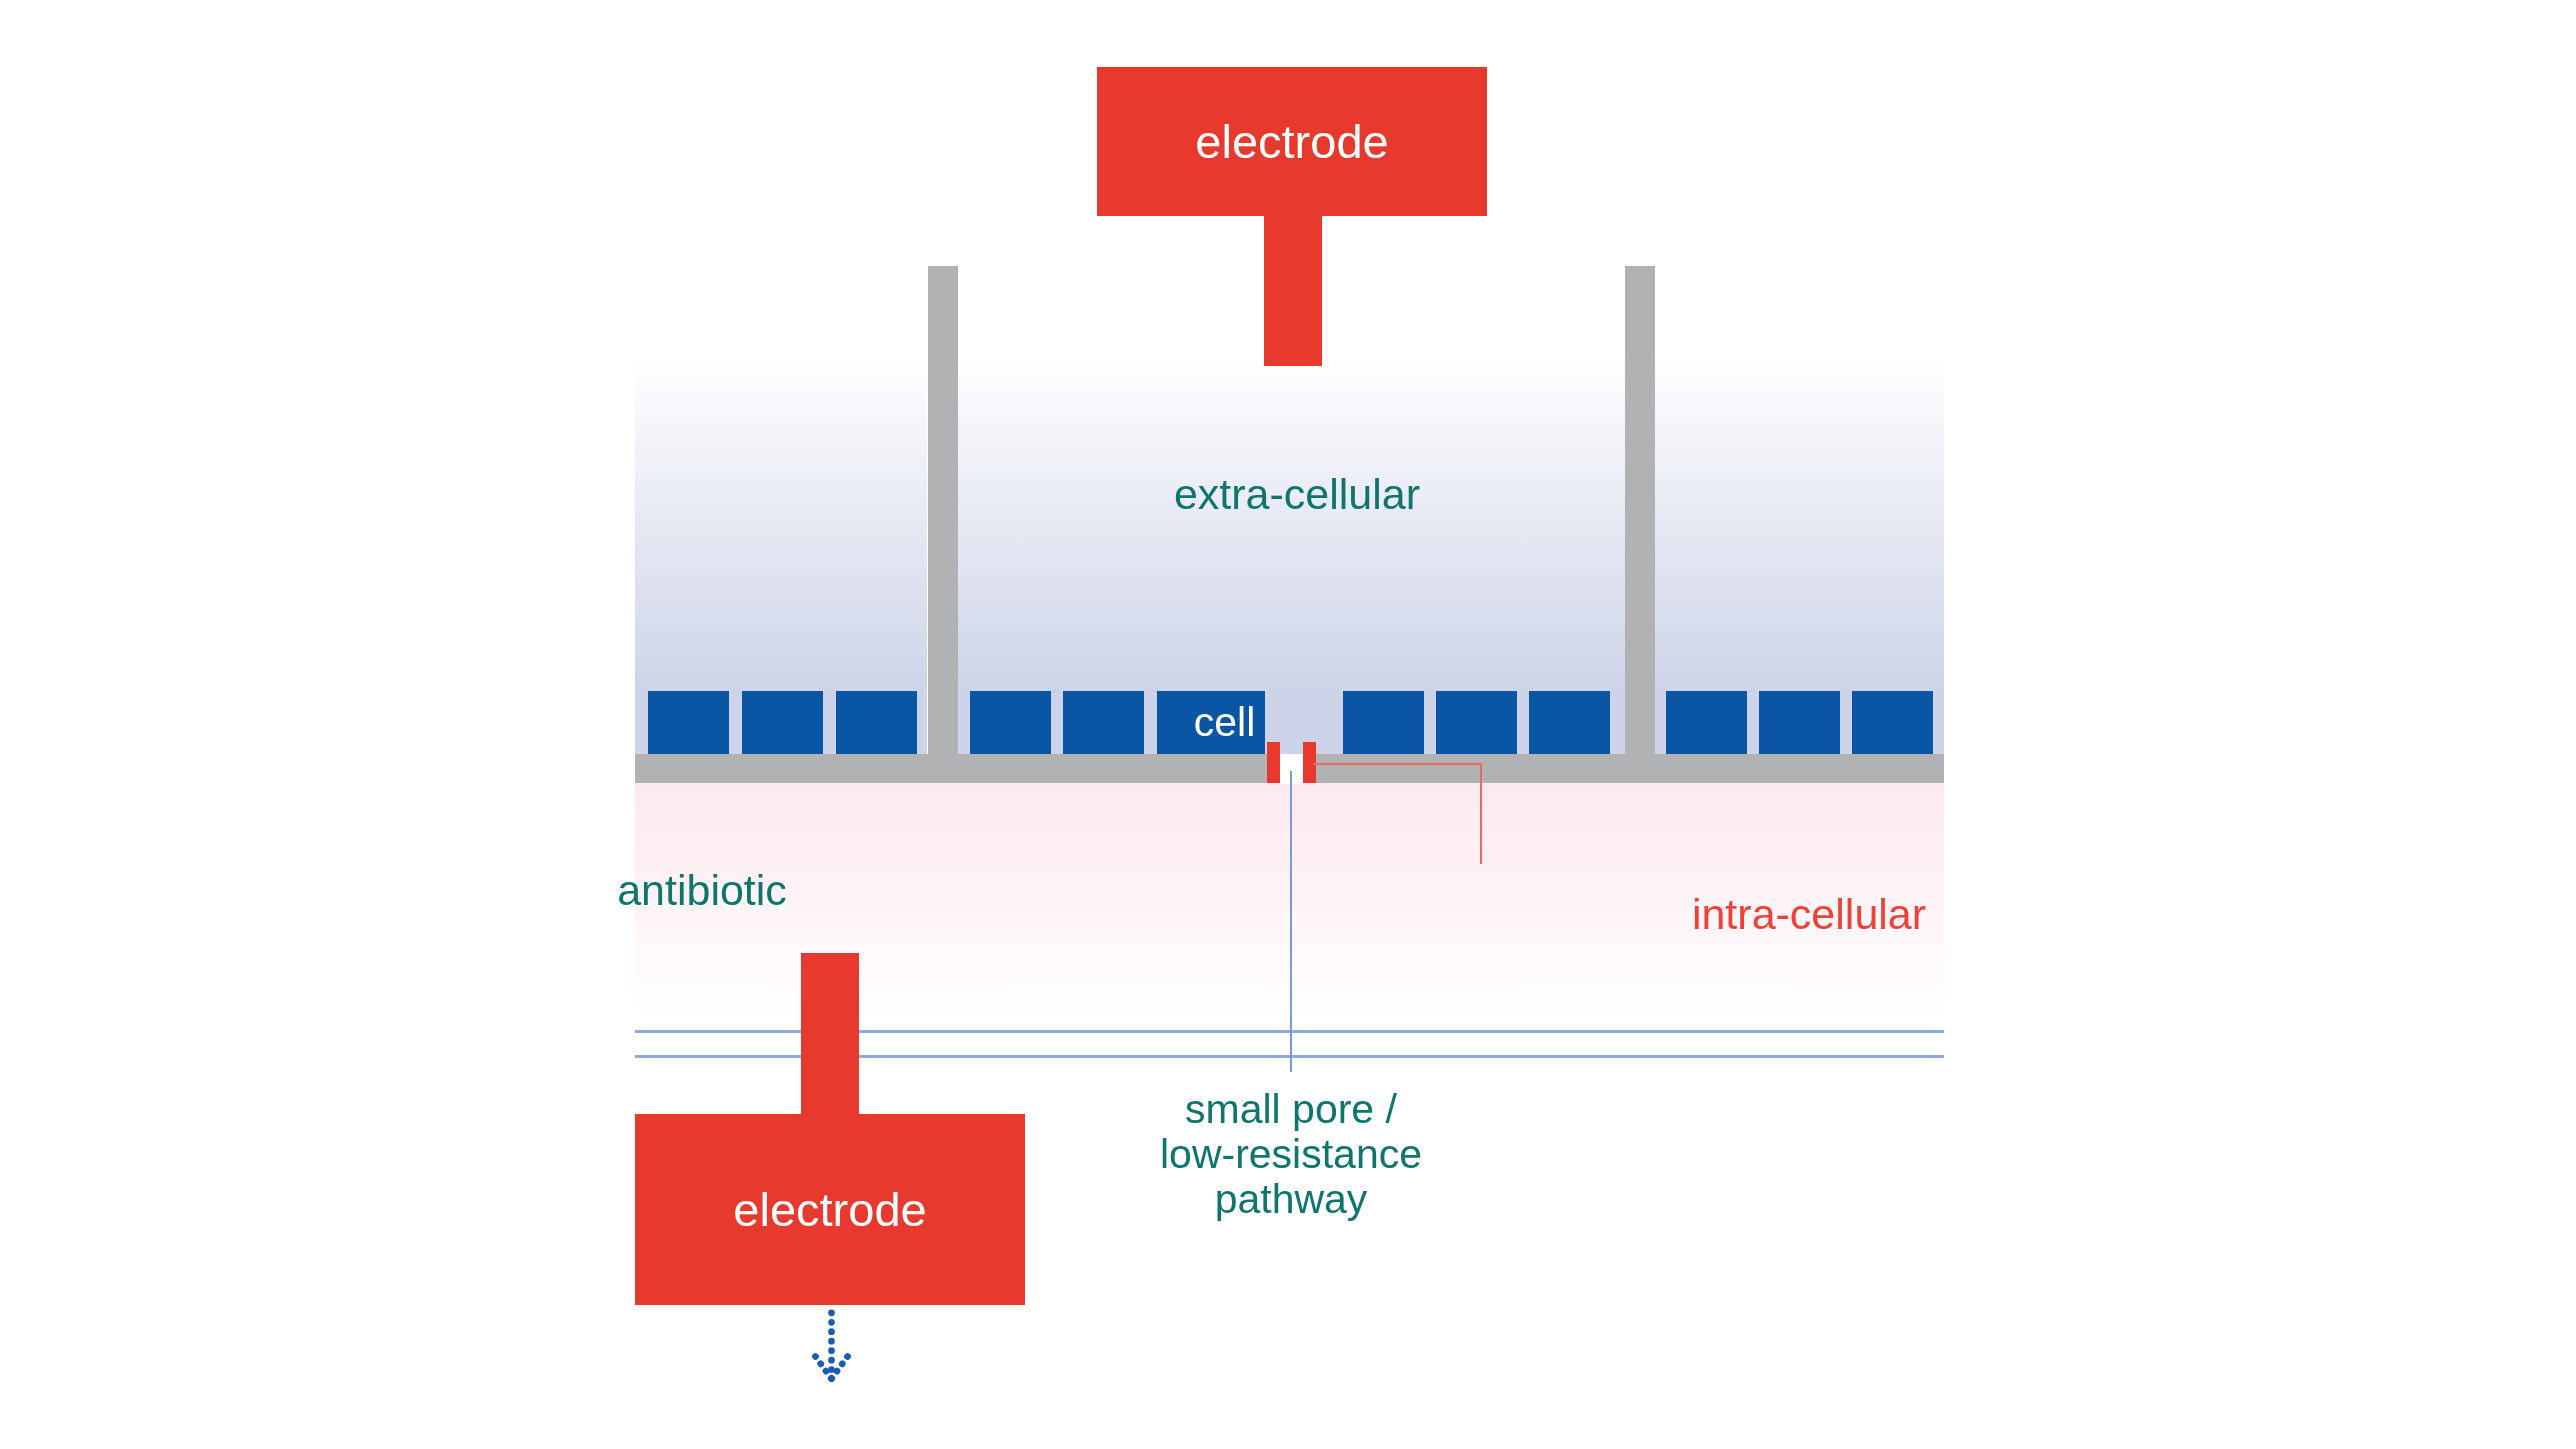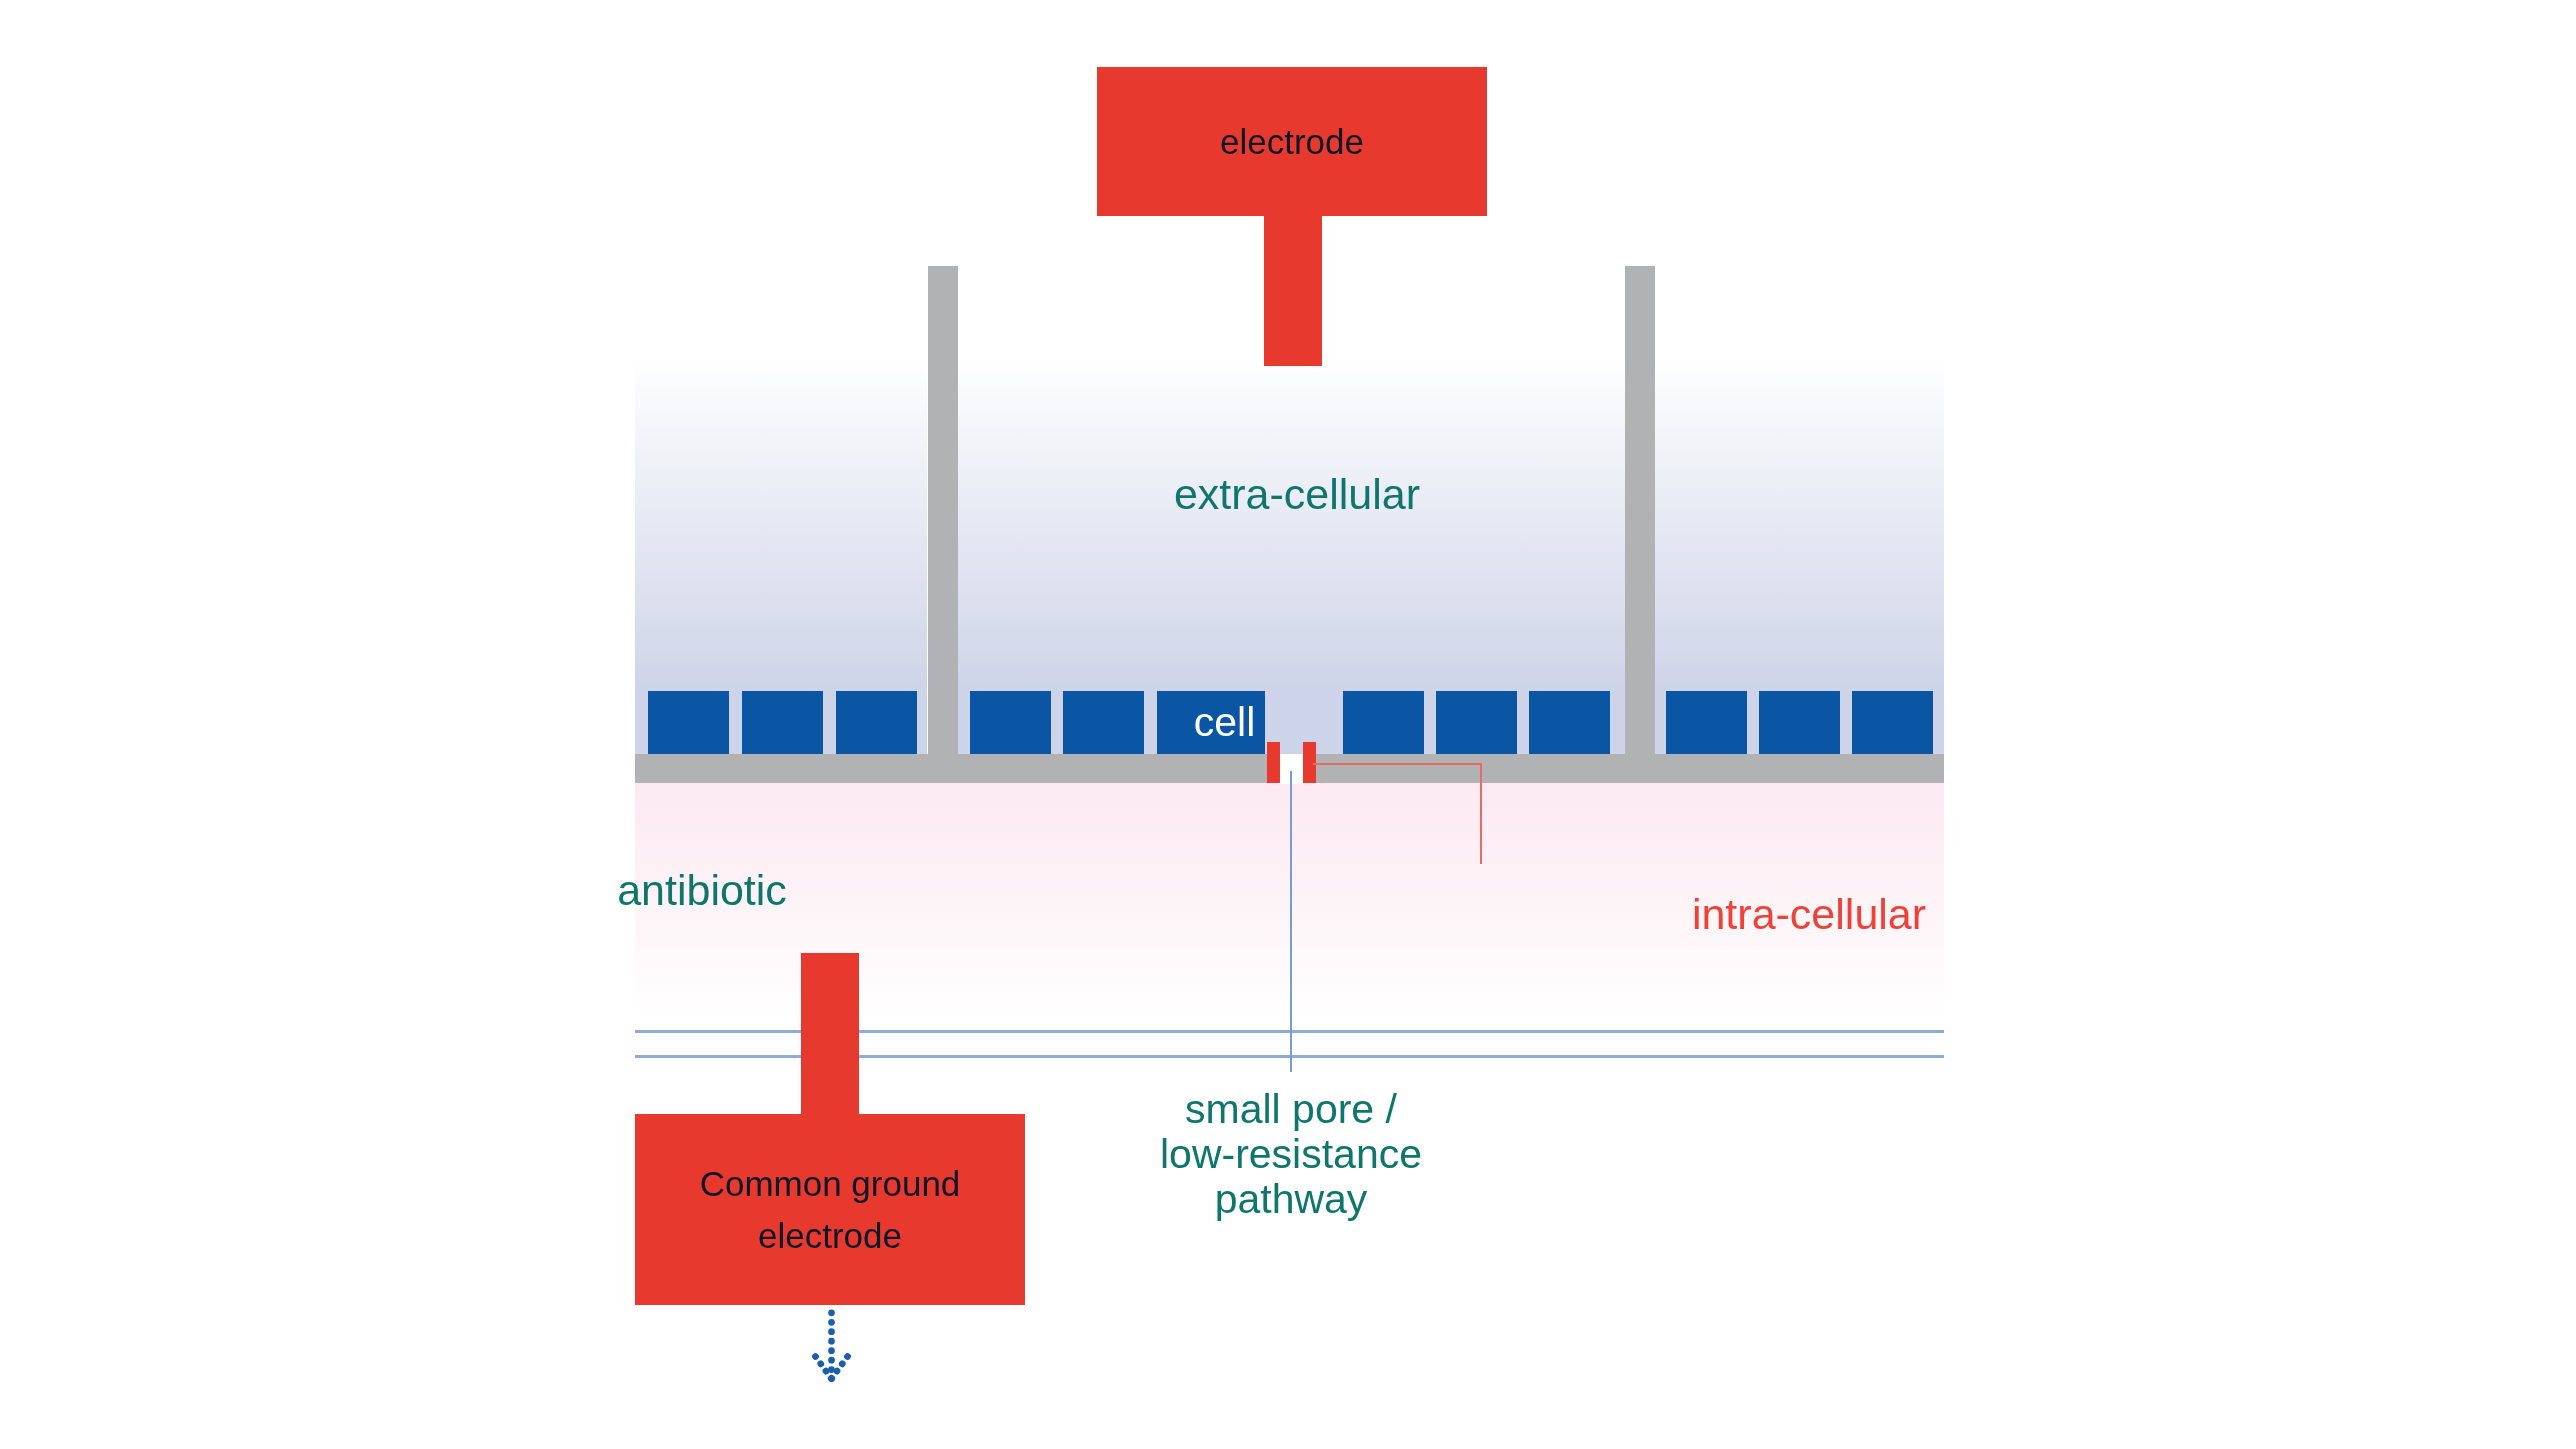--- a/index.html
+++ b/index.html
@@ -52,23 +52,23 @@
   .membrane-line-1{top:1030px;}
   .membrane-line-2{top:1055px;}
 
   
   .pore-line{position:absolute;left:1290px;top:771px;width:1.8px;height:301px;background:#7b9ccf;}
   .seal-line-h{position:absolute;left:1313px;top:763px;width:169px;height:1.8px;background:#e96a60;}
   .seal-line-v{position:absolute;left:1480px;top:763px;width:1.8px;height:101px;background:#e96a60;}
 
   
   .electrode-head{
-    position:absolute;background:#e8392f;color:#0f172a;
+    position:absolute;background:#e8392f;color:#ffffff;
     display:flex;align-items:center;justify-content:center;text-align:center;
-    font-size:35px;
+    font-size:47px;
   }
   .top-head{left:1097px;top:67px;width:390px;height:149px;}
   .top-stem{position:absolute;left:1264px;top:216px;width:58px;height:150px;background:#e8392f;}
   .cg-stem{position:absolute;left:801px;top:953px;width:58px;height:165px;background:#e8392f;z-index:6;}
   .cg-head{left:635px;top:1114px;width:390px;height:191px;line-height:52px;z-index:6;}
 
   
   .lbl{
     position:absolute;transform:translate(-50%,-50%);
     white-space:nowrap;text-align:center;font-size:43px;
@@ -126,21 +126,20 @@
   <div class="seal-line-v"></div>
 
   <div class="electrode-head top-head">
     <span>electrode</span>
   </div>
   <div class="top-stem"></div>
 
   <div class="cg-stem"></div>
   <div class="electrode-head cg-head">
     <span>
-      <span style="display:block">Common ground</span>
       <span style="display:block">electrode</span>
     </span>
   </div>
 
   <svg class="ground-arrow" viewBox="0 0 120 105" xmlns="http://www.w3.org/2000/svg">
     <path d="M60,13 L60,86" fill="none" stroke="#1b5dae" stroke-width="7.5" stroke-linecap="round" stroke-dasharray="0.1 10.5"></path>
     <path d="M42,62 L60,87" fill="none" stroke="#1b5dae" stroke-width="7.5" stroke-linecap="round" stroke-dasharray="0.1 10"></path>
     <path d="M78,62 L60,87" fill="none" stroke="#1b5dae" stroke-width="7.5" stroke-linecap="round" stroke-dasharray="0.1 10"></path>
   </svg>
 

